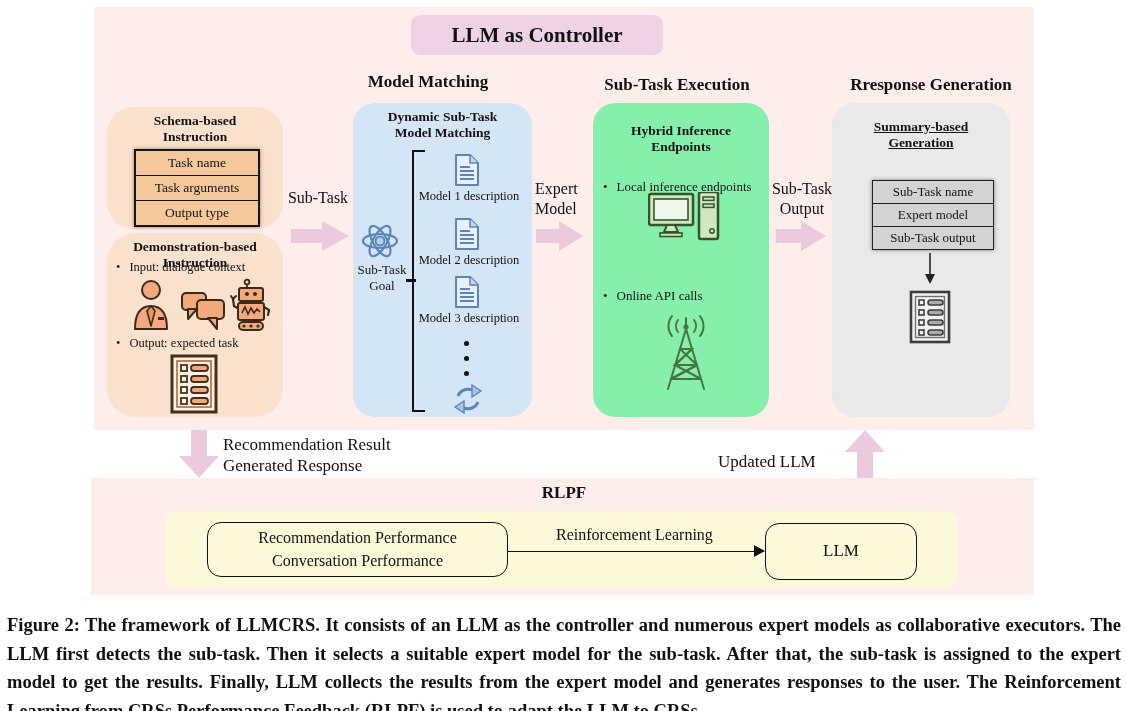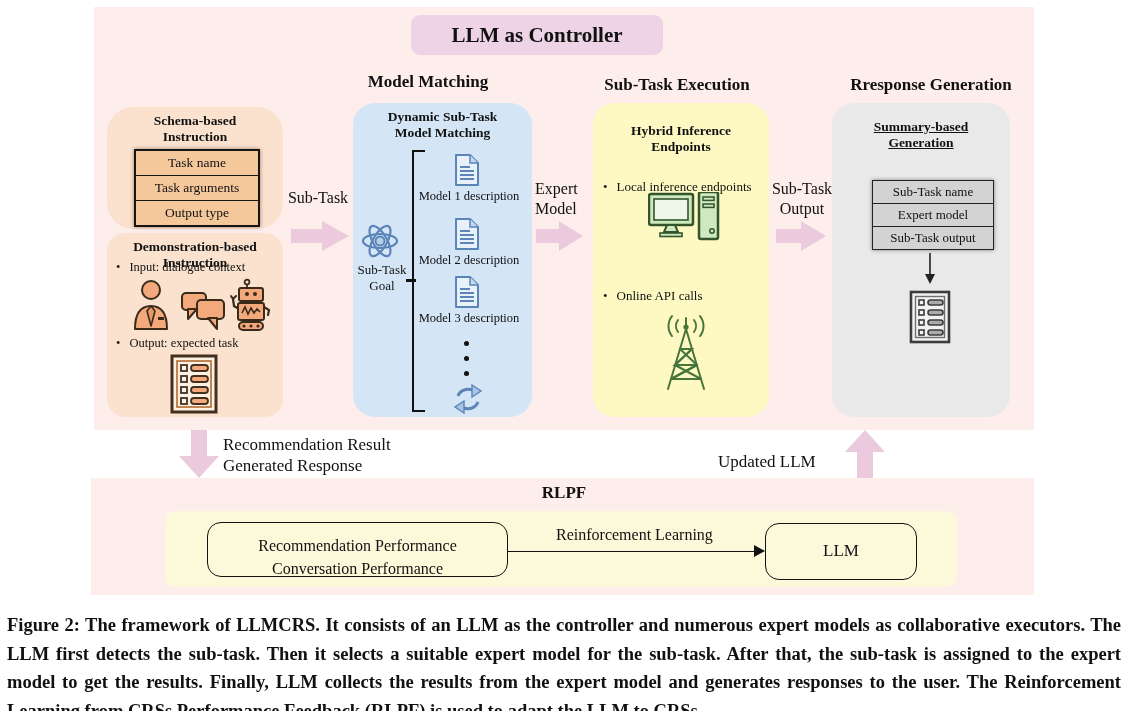--- a/index.html
+++ b/index.html
@@ -19,21 +19,21 @@
   }
 
   .col-title { font-weight:bold; font-size:17px; text-align:center; white-space:nowrap; }
   .ct-detection  { left:93px;  top:75px;  width:180px; }
   .ct-matching   { left:338px; top:72px;  width:180px; }
   .ct-execution  { left:587px; top:75px;  width:180px; }
   .ct-generation { left:831px; top:75px;  width:200px; }
 
   
   .schema-box { left:107px; top:107px; width:176px; height:122px; background:#fbe2ce; border-radius:26px; }
-  .demo-box   { left:107px; top:233px; width:176px; height:184px; background:#fbe2ce; border-radius:18px; }
+  .demo-box   { left:107px; top:233px; width:176px; height:184px; background:#fbe2ce; border-radius:28px; }
   .box-title  { font-weight:bold; font-size:13.5px; line-height:16px; text-align:center; padding-top:6px; }
   .schema-table { position:absolute; left:27px; top:42px; width:122px; border:2px solid #141414;
                   box-shadow:0 0 4px rgba(90,50,20,.55); }
   .schema-table .trow { height:24px; line-height:24px; text-align:center; font-size:13.5px;
                         background:#f5c89c; border-bottom:1.5px solid #141414; }
   .schema-table .trow:last-child { border-bottom:none; }
 
   .bullet { position:absolute; font-size:12.5px; white-space:nowrap; }
   .bullet::before { content:"\2022"; margin-right:9px; }
   .demo-b1 { left:9px;  top:27px; }
@@ -61,21 +61,21 @@
               border-left:2.5px solid #111; border-top:2.5px solid #111; border-bottom:2.5px solid #111; }
   .doc      { left:100px; width:28px; }
   .doc1 { top:51px; } .doc2 { top:115px; } .doc3 { top:173px; }
   .mlabel { left:62px; width:108px; font-size:12.5px; text-align:center; white-space:nowrap; }
   .ml1 { top:86px; } .ml2 { top:150px; } .ml3 { top:208px; }
   .vdots { left:111px; top:238px; }
   .vdots div { width:5px; height:5px; border-radius:50%; background:#111; margin-bottom:10px; }
   .refresh { left:99px; top:281px; }
 
   
-  .green-box { left:593px; top:103px; width:176px; height:314px; background:#fef9c3; border-radius:22px; }
+  .green-box { left:593px; top:103px; width:176px; height:314px; background:#86efac; border-radius:22px; }
   .green-box .box-title { padding-top:20px; }
   .exe-b1 { left:10px; top:76px;  font-size:13px; }
   .exe-b2 { left:10px; top:185px; font-size:13px; }
   .icon-computer { left:55px; top:89px; }
   .icon-tower    { left:66px; top:210px; }
 
   
   .gray-box { left:832px; top:103px; width:178px; height:314px; background:#e9e9e9; border-radius:22px;text-decoration:underline; }
   .gray-box .box-title { padding-top:16px; }
   .gen-table { position:absolute; left:40px; top:77px; width:120px; border:1.5px solid #222;
@@ -89,21 +89,21 @@
   
   .down-arrow { left:179px; top:430px; }
   .up-arrow   { left:845px; top:430px; }
   .feedback-lbl { left:223px; top:434px; font-size:17px; line-height:21px; white-space:nowrap; }
   .updated-lbl  { left:718px; top:452px; font-size:17px; white-space:nowrap; }
 
   
   .rlpf-title { left:94px; top:483px; width:940px; text-align:center; font-weight:bold; font-size:17px; }
   .yellow-strip { left:165px; top:511px; width:792px; height:76px; background:#fcf9da; border-radius:10px; }
   .perf-box { left:207px; top:522px; width:301px; height:55px; background:#fcf9da; border:1.6px solid #111;
-              border-radius:14px; box-sizing:border-box; text-align:center; font-size:16px; line-height:23px; padding-top:11px; }
+              border-radius:14px; box-sizing:border-box; text-align:center; font-size:16px; line-height:23px; padding-top:3px; }
   .rl-label { left:556px; top:526px; font-size:16px; white-space:nowrap; }
   .rl-arrow { left:508px; top:551px; width:247px; height:0; border-top:1.5px solid #111; }
   .rl-arrow::after { content:""; position:absolute; right:-10px; top:-7px;
               border-left:11px solid #111; border-top:6px solid transparent; border-bottom:6px solid transparent; }
   .llm-box { left:765px; top:523px; width:152px; height:57px; background:#fcf9da; border:1.6px solid #111;
              border-radius:14px; box-sizing:border-box; text-align:center; font-size:17px; line-height:53px; }
 
   .caption { left:7px; top:611px; width:1114px; font-weight:bold; font-size:18.5px; line-height:28.5px; text-align:justify; }
 </style>
 </head>

